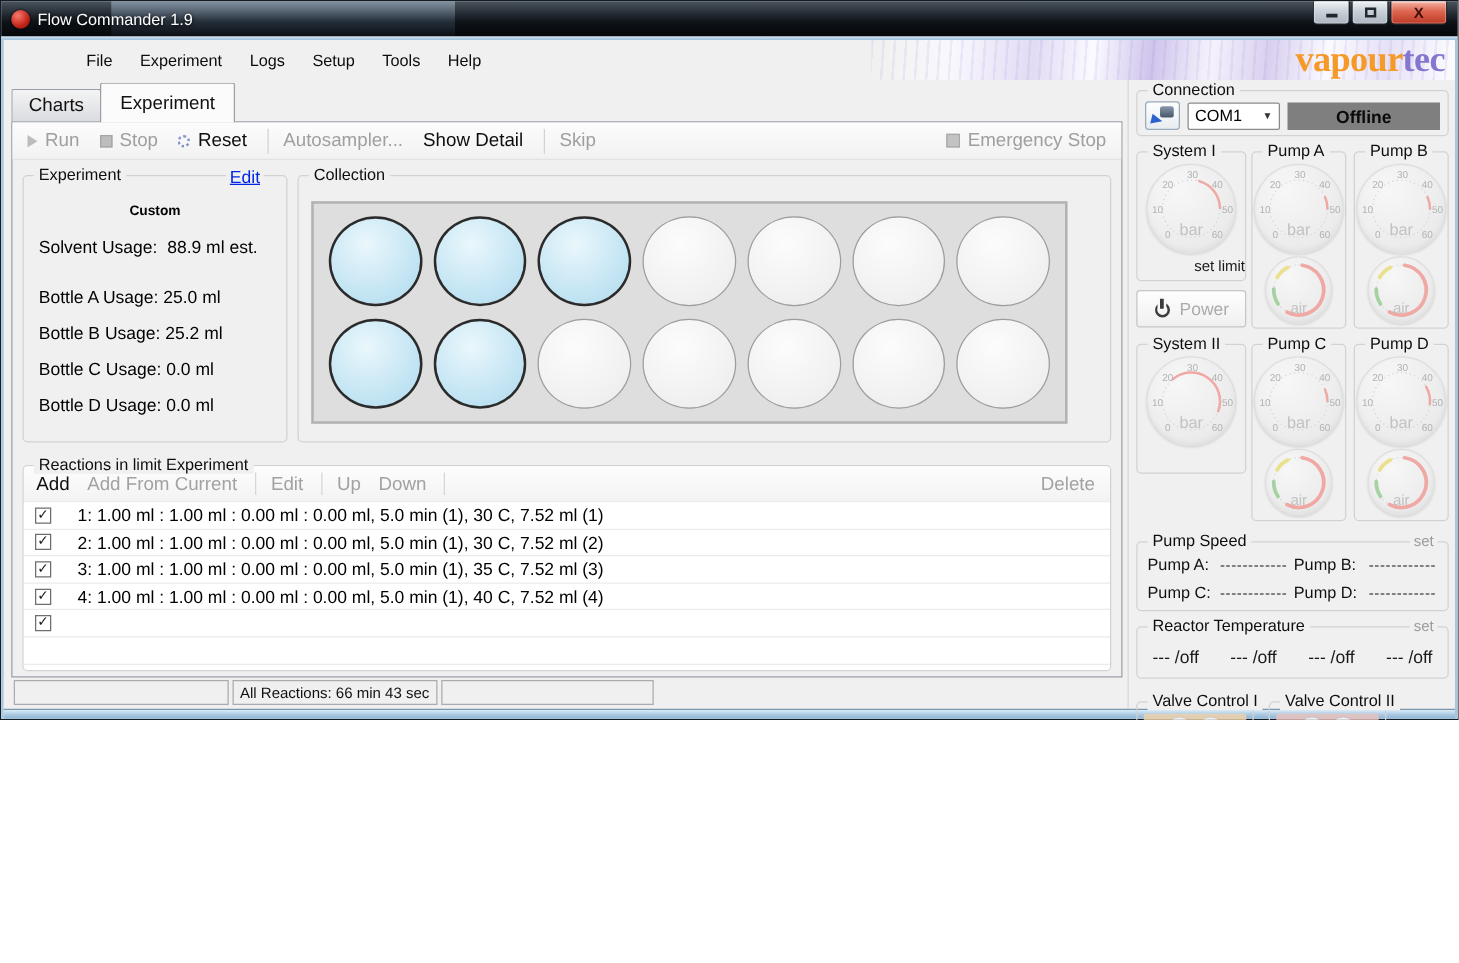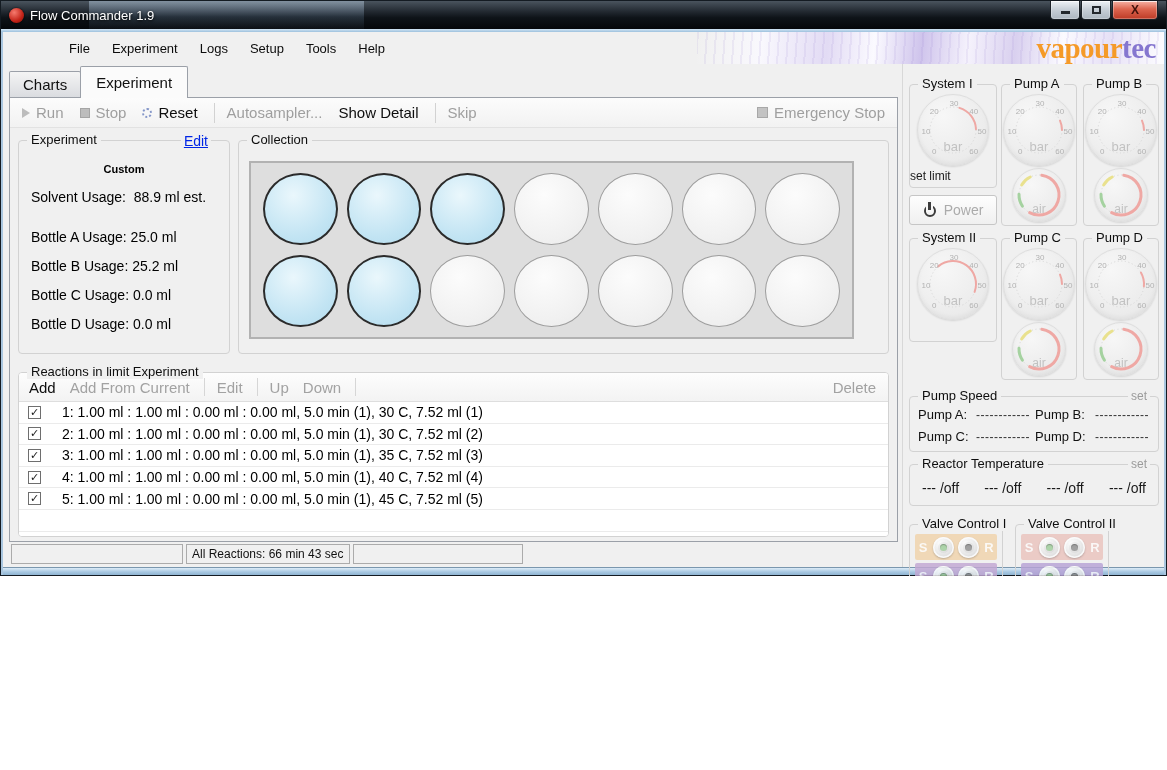--- a/index.html
+++ b/index.html
@@ -107,21 +107,21 @@
     border-top:4px solid transparent;border-bottom:4px solid transparent;transform:rotate(14deg);}
   .combo{width:74px;height:22px;background:#fff;border:1px solid #8a8a8a;border-radius:2px;
     display:flex;align-items:center;justify-content:space-between;padding:0 5px;font-size:13px;color:#000;flex-shrink:0;}
   .combo-arrow{font-size:8px;color:#333;}
   .status-bar-box{flex:1;height:22px;background:#7f7f7f;display:flex;align-items:center;justify-content:center;
     font-size:14px;font-weight:bold;color:#0a0a0a;}
   .gauge-row{display:flex;gap:4px;margin-top:12px;}
   .sys-col{width:88px;display:flex;flex-direction:column;flex-shrink:0;}
   .sys-gb{height:104px;}
   .gauge-mount{display:flex;justify-content:center;margin-top:9px;}
-  .set-limit{position:absolute;bottom:4px;left:0;right:0;text-align:left;font-size:12px;color:#1a1a1a;cursor:pointer;}
+  .set-limit{position:absolute;bottom:4px;left:0;right:0;text-align:right;font-size:12px;color:#1a1a1a;cursor:pointer;}
   .power-btn{height:30px;margin-top:7px;border:1px solid #c6c6c6;border-radius:3px;
     background:linear-gradient(#fefefe,#f0f0f0);display:flex;align-items:center;justify-content:center;cursor:default;}
   .power-label{font-size:14px;color:#ababab;}
   .power-icon{position:relative;width:14px;height:14px;margin-right:7px;}
   .power-icon::before{content:'';position:absolute;left:1px;right:1px;top:2px;bottom:0;border:2.5px solid #3c3c3c;border-radius:50%;}
   .power-icon::after{content:'';position:absolute;left:50%;top:-1px;width:3px;height:8px;margin-left:-1.5px;background:#3c3c3c;box-shadow:0 0 0 2px #f8f8f8;}
   .pump-gb{width:76px;height:142px;flex-shrink:0;}
   .pump-gb .gauge-mount.air{margin-top:2px;}
   
   .gauge{position:relative;border-radius:50%;
@@ -295,21 +295,20 @@
                 <div class="rx-row">
                   <span class="rx-check">✓</span>
                   <span class="rx-text">3: 1.00 ml : 1.00 ml : 0.00 ml : 0.00 ml, 5.0 min (1), 35 C, 7.52 ml (3)</span>
                 </div>
                 <div class="rx-row">
                   <span class="rx-check">✓</span>
                   <span class="rx-text">4: 1.00 ml : 1.00 ml : 0.00 ml : 0.00 ml, 5.0 min (1), 40 C, 7.52 ml (4)</span>
                 </div>
                 <div class="rx-row">
                   <span class="rx-check">✓</span>
-                  <span class="rx-text">5: 1.00 ml : 1.00 ml : 0.00 ml : 0.00 ml, 5.0 min (1), 45 C, 7.52 ml (5)</span>
                 </div>
                 <div class="rx-row"></div>
                 <div class="rx-row"></div>
                 <div class="rx-row"></div>
                 <div class="rx-row"></div>
                 <div class="rx-row"></div>
                 <div class="rx-row"></div>
                 <div class="rx-row"></div>
                 <div class="rx-row"></div>
                 <div class="rx-row"></div>
@@ -322,20 +321,34 @@
           <div class="sb-panel sb-1"></div>
           <div class="sb-panel sb-2">
               <span>All Reactions: 66 min 43 sec</span>
             </div>
           <div class="sb-panel sb-3"></div>
         </div>
       </div>
 
       <div class="right-panel">
 
+        <div class="gb conn-gb">
+          <span class="gb-title">Connection</span>
+          <div class="conn-btn">
+            <span class="plug-shape"></span>
+            <span class="plug-arrow"></span>
+          </div>
+          <div class="combo">
+            <span>COM1</span>
+            <span class="combo-arrow">▼</span>
+          </div>
+          <div class="status-bar-box">
+              <span>Offline</span>
+            </div>
+        </div>
 
         <div class="gauge-row">
           <div class="sys-col">
             <div class="gb sys-gb">
               <span class="gb-title">System I</span>
               <div class="gauge-mount" id="g-sys1">
                   <div class="gauge" style="height: 72px; width: 72px;">
                     <svg width="72" height="72">
                       <circle cx="36" cy="36" r="23" fill="none" stroke="#d6d6d6" stroke-width="1" stroke-dasharray="1 2.6"></circle>
                       <path d="M 42.34 13.89 A 23 23 0 0 1 58.99 35.20" fill="none" stroke="#efa8a4" stroke-width="2" stroke-linecap="round"></path>

